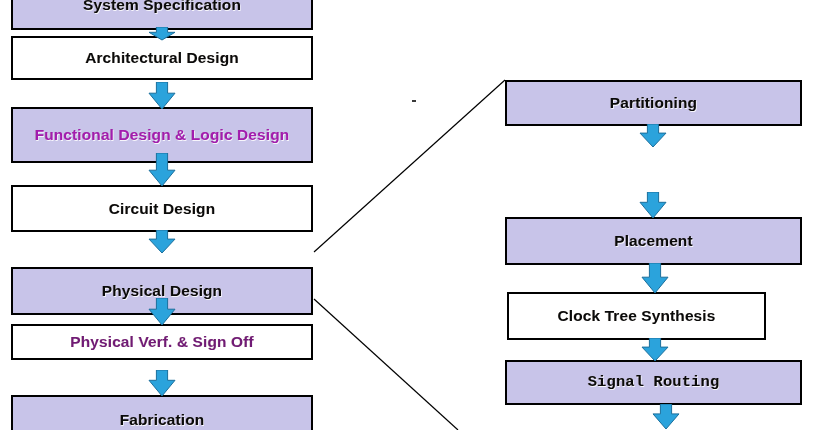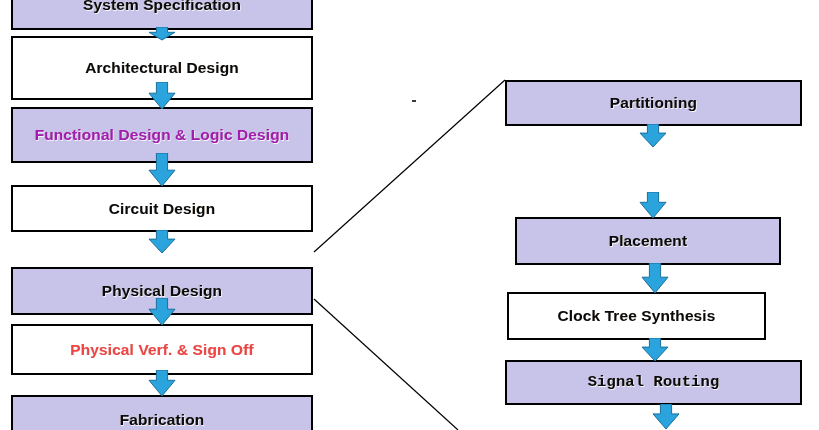--- a/index.html
+++ b/index.html
@@ -62,43 +62,43 @@
 <div id="canvas">
 
   <svg class="connector" viewBox="0 0 819 430" xmlns="http://www.w3.org/2000/svg">
     <line id="conn-0" stroke="#000000" stroke-width="1.2" x1="314" y1="252" x2="505" y2="80"></line>
     <line id="conn-1" stroke="#000000" stroke-width="1.2" x1="314" y1="299" x2="458" y2="430"></line>
   </svg>
 
   <div class="flow-box filled" id="lbox-0" style="left: 11px; top: -18px; width: 302px; height: 48px; background: rgb(200, 196, 233); border-color: rgb(0, 0, 0); color: rgb(10, 10, 10); border-top-width: 0px;">
     <span>System Specification</span>
   </div>
-  <div class="flow-box plain" id="lbox-1" style="left: 11px; top: 36px; width: 302px; height: 64px; background: rgb(255, 255, 255); border-color: rgb(0, 0, 0); color: rgb(10, 10, 10);">
+  <div class="flow-box plain" id="lbox-1" style="left: 11px; top: 36px; width: 302px; height: 44px; background: rgb(255, 255, 255); border-color: rgb(0, 0, 0); color: rgb(10, 10, 10);">
     <span>Architectural Design</span>
   </div>
   <div class="flow-box filled" id="lbox-2" style="left: 11px; top: 107px; width: 302px; height: 56px; background: rgb(200, 196, 233); border-color: rgb(0, 0, 0); color: #a21caf;">
     <span>Functional Design &amp; Logic Design</span>
   </div>
   <div class="flow-box plain" id="lbox-3" style="left: 11px; top: 185px; width: 302px; height: 47px; background: rgb(255, 255, 255); border-color: rgb(0, 0, 0); color: rgb(10, 10, 10); justify-content: center;">
     <span>Circuit Design</span>
   </div>
   <div class="flow-box filled" id="lbox-4" style="left: 11px; top: 267px; width: 302px; height: 48px; background: rgb(200, 196, 233); border-color: rgb(0, 0, 0); color: rgb(10, 10, 10);">
     <span>Physical Design</span>
   </div>
-  <div class="flow-box plain" id="lbox-5" style="left: 11px; top: 324px; width: 302px; height: 51px; background: rgb(255, 255, 255); border-color: rgb(0, 0, 0); color: #ef4444;">
+  <div class="flow-box plain" id="lbox-5" style="left: 11px; top: 324px; width: 302px; height: 36px; background: rgb(255, 255, 255); border-color: rgb(0, 0, 0); color: #701a75;">
     <span>Physical Verf. &amp; Sign Off</span>
   </div>
   <div class="flow-box filled" id="lbox-6" style="left: 11px; top: 395px; width: 302px; height: 48px; background: rgb(200, 196, 233); border-color: rgb(0, 0, 0); color: rgb(10, 10, 10); border-bottom-width: 0px;">
     <span>Fabrication</span>
   </div>
 
   <div class="flow-box filled" id="rbox-0" style="left: 505px; top: 80px; width: 297px; height: 46px; background: rgb(200, 196, 233); border-color: rgb(0, 0, 0); color: rgb(10, 10, 10);">
     <span>Partitioning</span>
   </div>
-  <div class="flow-box filled" id="rbox-2" style="left: 505px; top: 217px; width: 266px; height: 48px; background: rgb(200, 196, 233); border-color: rgb(0, 0, 0); color: rgb(10, 10, 10); margin-left: 10px;">
+  <div class="flow-box filled" id="rbox-2" style="left: 505px; top: 217px; width: 297px; height: 48px; background: rgb(200, 196, 233); border-color: rgb(0, 0, 0); color: rgb(10, 10, 10);">
     <span>Placement</span>
   </div>
   <div class="flow-box plain" id="rbox-3" style="left: 507px; top: 292px; width: 259px; height: 48px; background: rgb(255, 255, 255); border-color: rgb(0, 0, 0); color: rgb(10, 10, 10);">
     <span>Clock Tree Synthesis</span>
   </div>
   <div class="flow-box filled" id="rbox-4" style="left: 505px; top: 360px; width: 297px; height: 45px; background: rgb(200, 196, 233); border-color: rgb(0, 0, 0); color: rgb(10, 10, 10); font-family: Liberation Mono, monospace;">
     <span>Signal Routing</span>
   </div>
 
   <div id="arrow-layer">

